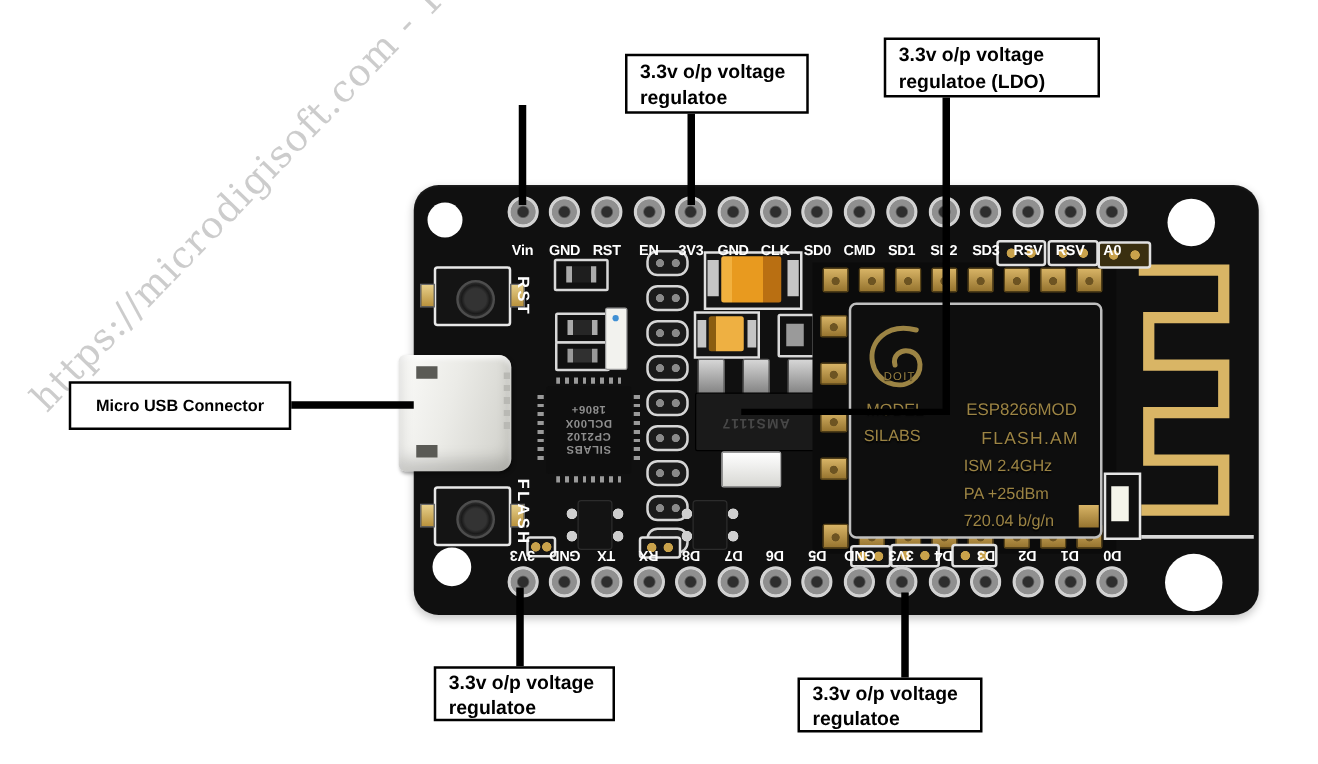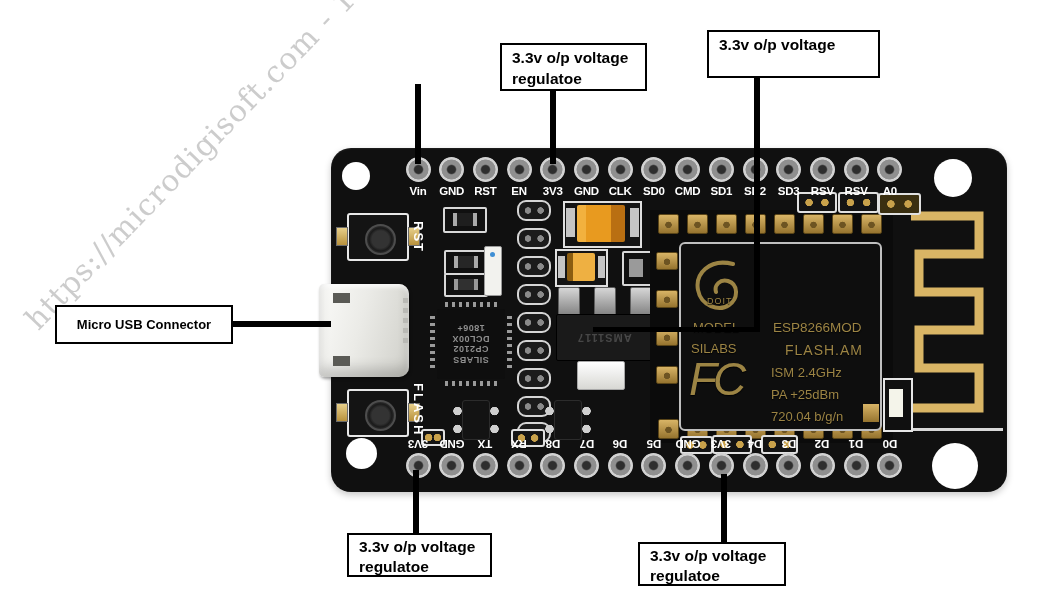--- a/index.html
+++ b/index.html
@@ -20,21 +20,21 @@
   .hole.tr{left:934px;top:159px;width:38px;height:38px;}
   .hole.bl{left:346px;top:438px;width:31px;height:31px;}
   .hole.br{left:932px;top:443px;width:46px;height:46px;}
 
   
   .pin{position:absolute;width:34px;z-index:4;}
   .pin-top{left:calc(401px + var(--i)*33.7px);top:157px;}
   .pin-bottom{left:calc(401px + var(--i)*33.7px);top:438px;}
   .pad{display:block;width:25px;height:25px;margin:0 auto;border-radius:50%;
     background:radial-gradient(circle at 50% 50%, #2e2e2e 0 22%, #8f8f8f 30% 55%, #d2d2d2 58% 70%, #4a4a4a 74% 82%, #161616 85%);}
-  .pin-label{display:block;margin-top:3px;color:#fff;font-size:11.5px;font-weight:700;
+  .pin-label{display:block;margin-top:13px;color:#fff;font-size:11.5px;font-weight:700;
     text-align:center;letter-spacing:-.2px;}
   .pin-bottom .pin-label{transform:rotate(180deg);margin:0 0 3px 0;}
 
   
   .btn{position:absolute;width:58px;height:44px;background:#141414;border:2px solid #e8e8e8;
     border-radius:3px;z-index:4;}
   .btn .cap{position:absolute;left:50%;top:50%;width:27px;height:27px;margin:-13px 0 0 -13px;
     border-radius:50%;background:radial-gradient(circle,#333 0 45%,#1a1a1a 60%,#3f3f3f 80%);
     border:2px solid #4d4d4d;}
   .btn::before,.btn::after{content:"";position:absolute;top:12px;width:10px;height:17px;
@@ -426,21 +426,20 @@
     <i class="cpad lft" style="--i:3"></i>
     <div class="shield">
       <svg class="doit-swirl" width="58" height="58" viewBox="0 0 58 58">
         <path d="M44 10 C 20 4 6 20 9 36 C 12 52 30 58 40 51 C 50 44 49 30 39 27 C 31 25 25 31 27 38" fill="none" stroke="#9c8444" stroke-width="4" stroke-linecap="round"></path>
       </svg>
       <span class="eng doit-label">DOIT</span>
       <span class="eng t-model">MODEL</span>
       <span class="eng t-vendor">SILABS</span>
       <span class="eng t-esp">ESP8266MOD</span>
       <span class="eng t-doitam">FLASH.AM</span>
-      <span class="eng t-fc">FC</span>
       <span class="eng t-s1">ISM  2.4GHz</span>
       <span class="eng t-s2">PA  +25dBm</span>
       <span class="eng t-s3">720.04 b/g/n</span>
     </div>
   </div>
 
   <svg class="antenna" width="100" height="225" viewBox="0 0 100 225">
     <path d="M16 8 H84 V46 H24 V84 H84 V122 H24 V160 H84 V200 H8" fill="none" stroke="#d9b565" stroke-width="9"></path>
   </svg>
   <div class="silk-line"></div>
@@ -465,20 +464,21 @@
   <div class="cline" style="left:231px;top:321px;width:100px;height:6px"></div>
   <div class="cline" style="left:413px;top:470px;width:6px;height:64px"></div>
   <div class="cline" style="left:721px;top:474px;width:6px;height:69px"></div>
 
   <div class="cbox duo" style="left:500px;top:43px;width:147px;height:48px">
     <span>3.3v o/p voltage</span>
     <span>regulatoe</span>
   </div>
   <div class="cbox duo" style="left:707px;top:30px;width:173px;height:48px">
     <span>3.3v o/p voltage</span>
+    <span>regulatoe (LDO)</span>
   </div>
   <div class="cbox single" style="left:55px;top:305px;width:178px;height:39px;font-size:13px">
     <span>Micro USB Connector</span>
   </div>
   <div class="cbox duo" style="left:347px;top:533px;width:145px;height:44px;line-height:20px">
     <span>3.3v o/p voltage</span>
     <span>regulatoe</span>
   </div>
   <div class="cbox duo" style="left:638px;top:542px;width:148px;height:44px;line-height:20px">
     <span>3.3v o/p voltage</span>

